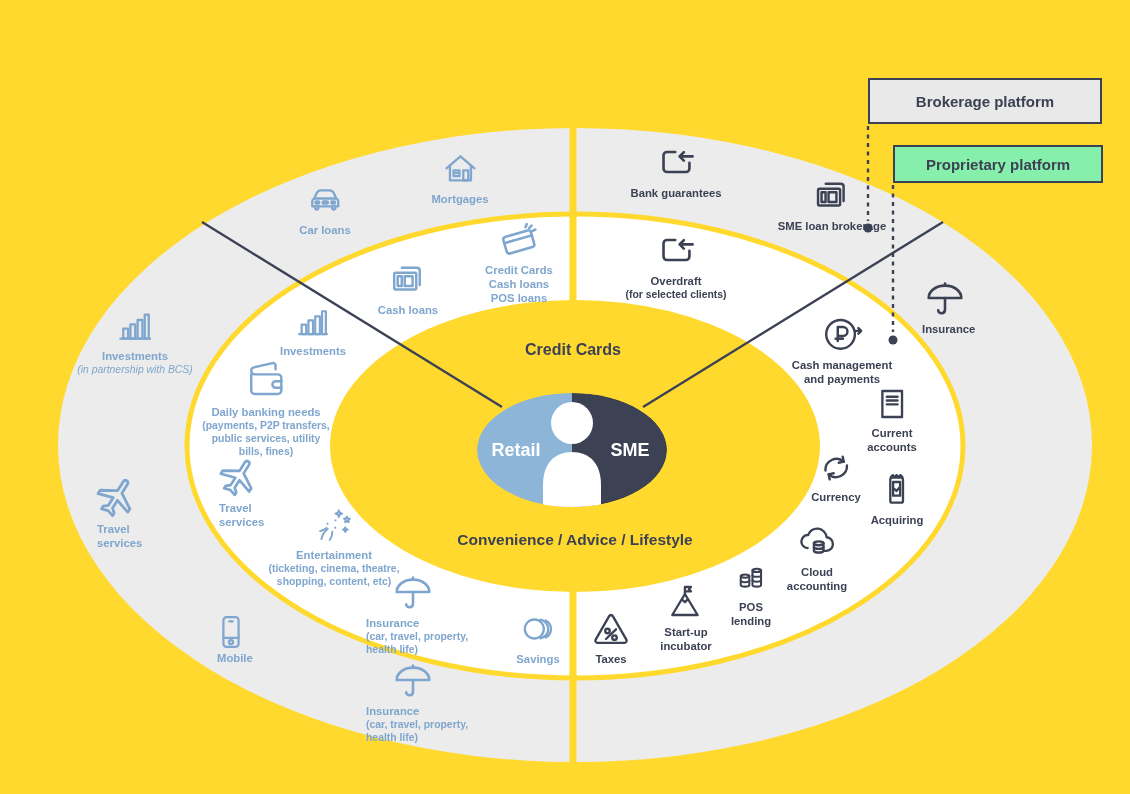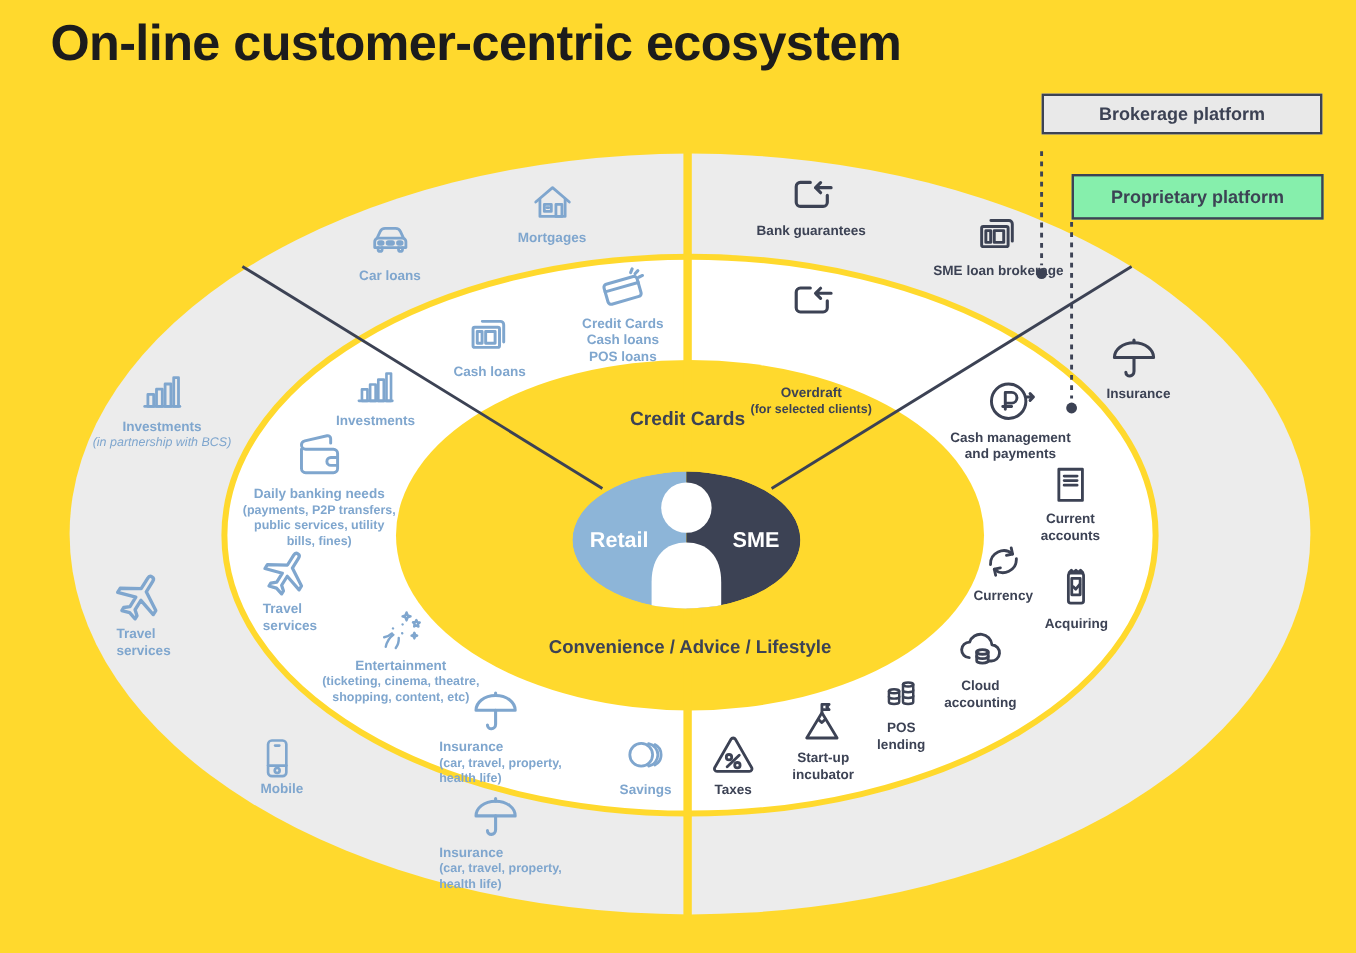--- a/index.html
+++ b/index.html
@@ -15,21 +15,21 @@
     font-size:42px;font-weight:700;letter-spacing:-0.5px;
     color:var(--title-black,#1C1C1C);white-space:nowrap;
   }
   .legend{
     position:absolute;box-sizing:border-box;
     border:2.5px solid var(--sme-navy,#3C4254);
     display:flex;align-items:center;justify-content:center;
     font-weight:700;font-size:15px;color:var(--sme-navy,#3C4254);
     white-space:nowrap;
   }
-  #legend-brokerage{left:868px;top:78px;width:234px;height:34px;background:var(--legend-gray,#E9E9E9);}
+  #legend-brokerage{left:868px;top:78px;width:234px;height:46px;background:var(--legend-gray,#E9E9E9);}
   #legend-proprietary{left:893px;top:145px;width:210px;height:38px;background:#86efac;}
   .big-label{
     position:absolute;font-weight:700;color:var(--sme-navy,#3C4254);
     white-space:nowrap;transform:translateX(-50%);
   }
   #credit-need{left:573px;top:341px;font-size:16px;}
   #convenience{left:575px;top:531px;font-size:15.5px;}
   .seg-label{
     position:absolute;font-weight:700;color:#FFFFFF;font-size:18px;
     white-space:nowrap;transform:translate(-50%,-50%);
@@ -82,21 +82,20 @@
     <g clip-path="url(#cclip)">
       <path d="M572,393 A95,57 0 0 0 572,507 Z" style="fill:var(--retail-half,#8DB5D8)"></path>
       <path d="M572,393 A95,57 0 0 1 572,507 Z" style="fill:var(--sme-navy,#3C4254)"></path>
       <g fill="#FFFFFF">
         <circle cx="572" cy="423" r="21"></circle>
         <path d="M543,508 v-23 c0,-22 12,-33 29,-33 c17,0 29,11 29,33 v23 z"></path>
       </g>
     </g>
   </svg>
 
-  <h1 id="page-title">On-line customer-centric ecosystem</h1>
   <div class="legend" id="legend-brokerage">Brokerage platform</div>
   <div class="legend" id="legend-proprietary">Proprietary platform</div>
   <div class="big-label" id="credit-need">Credit Cards</div>
   <div class="big-label" id="convenience">Convenience / Advice / Lifestyle</div>
   <div class="seg-label" id="retail-label">Retail</div>
   <div class="seg-label" id="sme-label">SME</div>
 
   <div id="items">
       <div class="svc retail lay-below" style="left: 325px; top: 180px; transform: translateX(-50%);">
         <svg class="ic" viewBox="0 0 24 24" style="width:40px;height:40px">
@@ -233,21 +232,21 @@
         </div>
       </div>
       <div class="svc sme lay-below" style="left: 832px; top: 174px; transform: translateX(-50%); justify-content: center;">
         <svg class="ic" viewBox="0 0 24 24" style="width:42px;height:42px">
           <use href="#frames-icon"></use>
         </svg>
         <div class="lbl">
           <div class="ln b">SME loan brokerage</div>
         </div>
       </div>
-      <div class="svc sme lay-below" style="left: 676px; top: 229px; transform: translateX(-50%); gap: 47px;">
+      <div class="svc sme lay-below" style="left: 676px; top: 229px; transform: translateX(-50%);">
         <svg class="ic" viewBox="0 0 24 24" style="width:42px;height:42px">
           <use href="#card-arrow-icon"></use>
         </svg>
         <div class="lbl">
           <div class="ln b">Overdraft</div>
           <div class="ln r">(for selected clients)</div>
         </div>
       </div>
       <div class="svc sme lay-right" style="left: 914px; top: 307px; transform: translateY(-50%);">
         <svg class="ic" viewBox="0 0 24 24" style="width:44px;height:44px">

